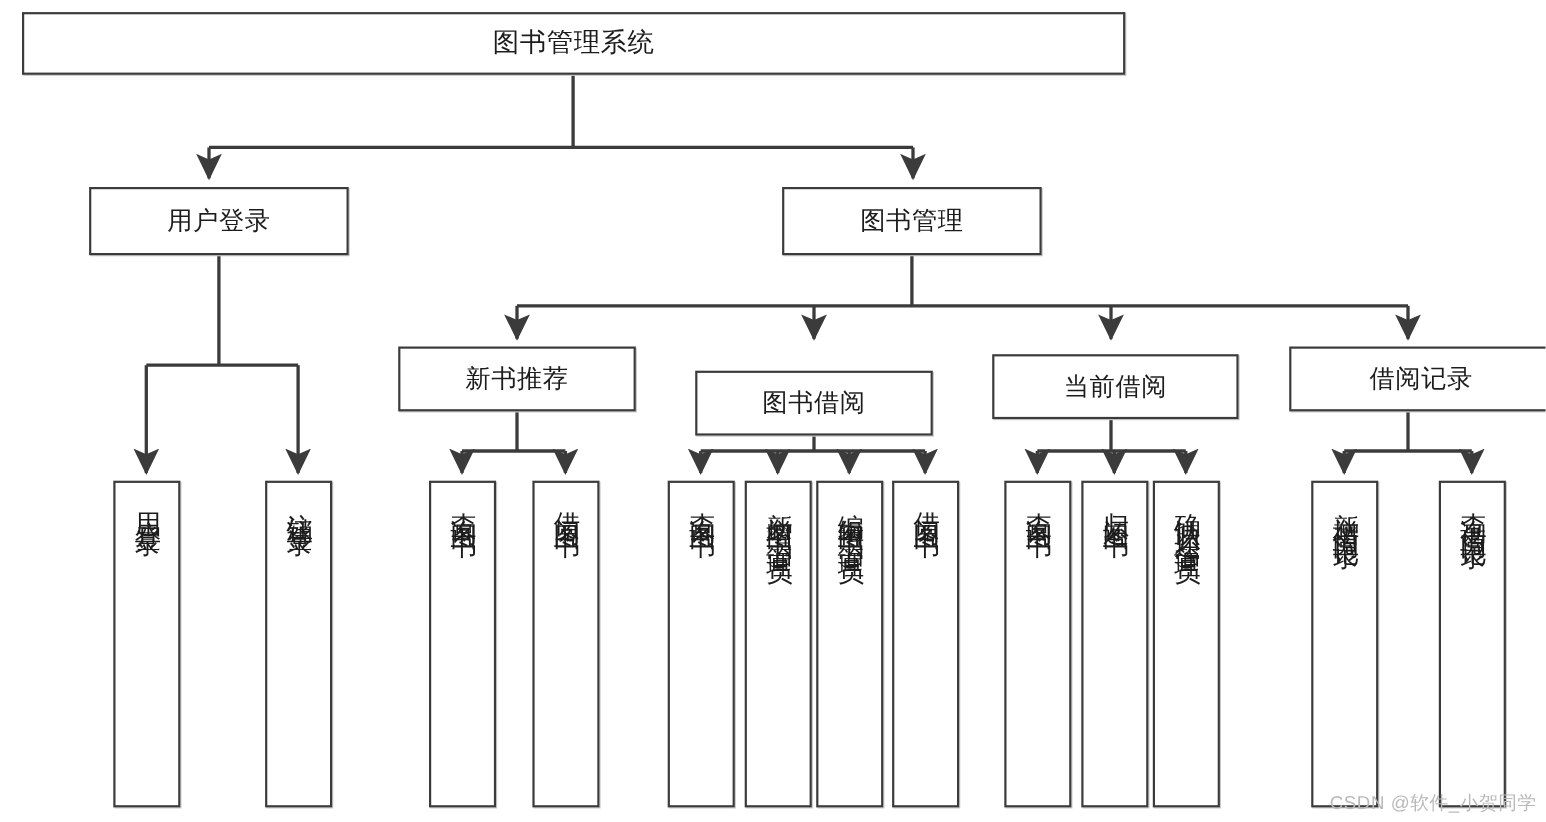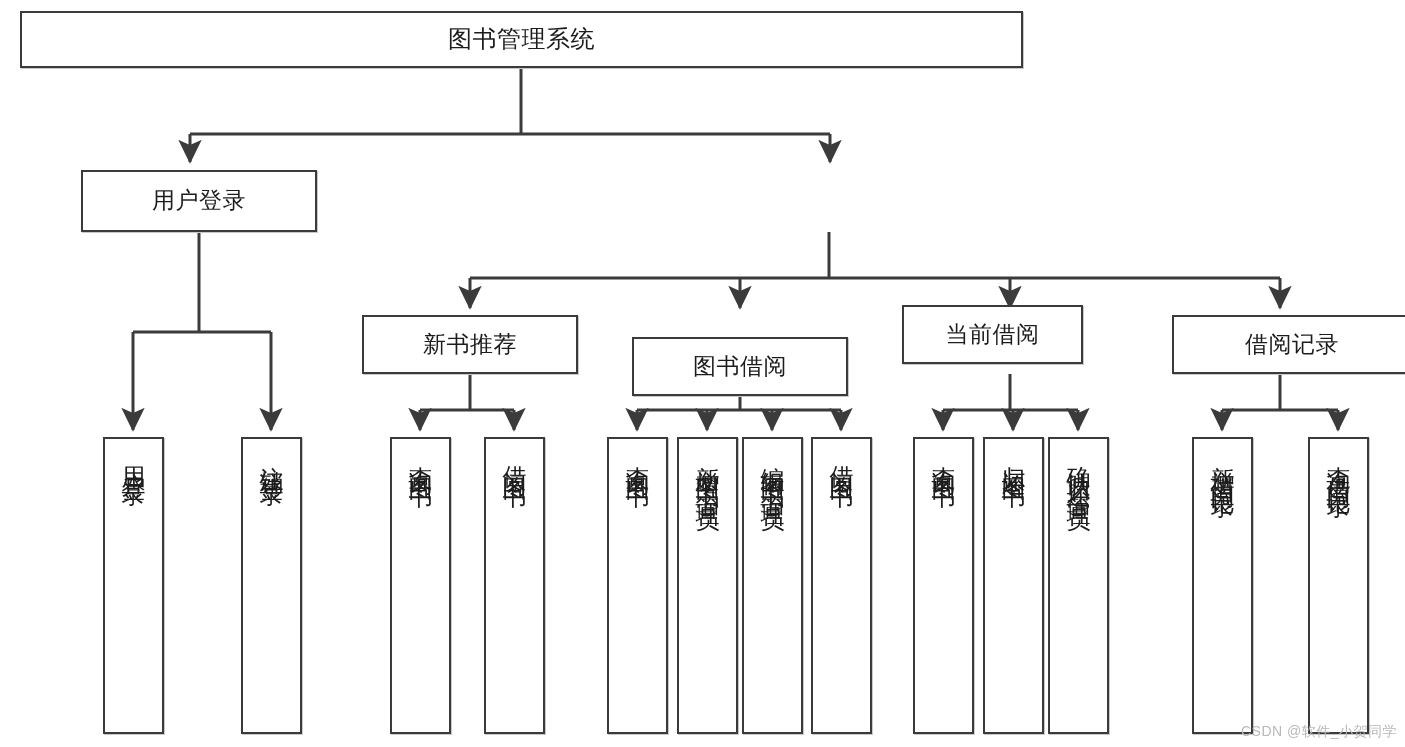--- a/index.html
+++ b/index.html
@@ -44,21 +44,21 @@
     font-size:24px;
     line-height:1.0;
     letter-spacing:6px;
     white-space:pre;
   }
 
   #watermark{
     position:absolute;
     right:8px;
     bottom:6px;
-    font-size:14px;
+    font-size:17px;
     color:#b9b9b9;
     letter-spacing:0.5px;
     z-index:5;
     white-space:pre;
   }
 </style>
 </head>
 <body>
 
 <div id="diagram-root">
@@ -113,28 +113,31 @@
     </g>
   </svg>
 
   <div class="node root h" style="left:20px;top:11px;width:1003px;height:57px;">
     <span class="label">图书管理系统</span>
   </div>
 
   <div class="node h" style="left:81px;top:170px;width:236px;height:62px;">
     <span class="label">用户登录</span>
   </div>
+  <div class="node h" style="left:711px;top:170px;width:236px;height:62px;">
+    <span class="label">图书管理</span>
+  </div>
 
   <div class="node h" style="left:362px;top:315px;width:216px;height:59px;justify-content:center;">
     <span class="label">新书推荐</span>
   </div>
   <div class="node h" style="left:632px;top:315px;width:216px;height:59px;margin-top:22px;">
     <span class="label">图书借阅</span>
   </div>
-  <div class="node h" style="left:902px;top:305px;width:181px;height:59px;">
+  <div class="node h" style="left:902px;top:322px;width:224px;height:59px;">
     <span class="label">当前借阅</span>
   </div>
   <div class="node h" style="left:1172px;top:315px;width:240px;height:59px;">
     <span class="label">借阅记录</span>
   </div>
 
   <div class="node v" style="left:103px;top:437px;width:61px;height:297px;">
     <span class="label">用户登录</span>
   </div>
   <div class="node v" style="left:241px;top:437px;width:61px;height:297px;">

